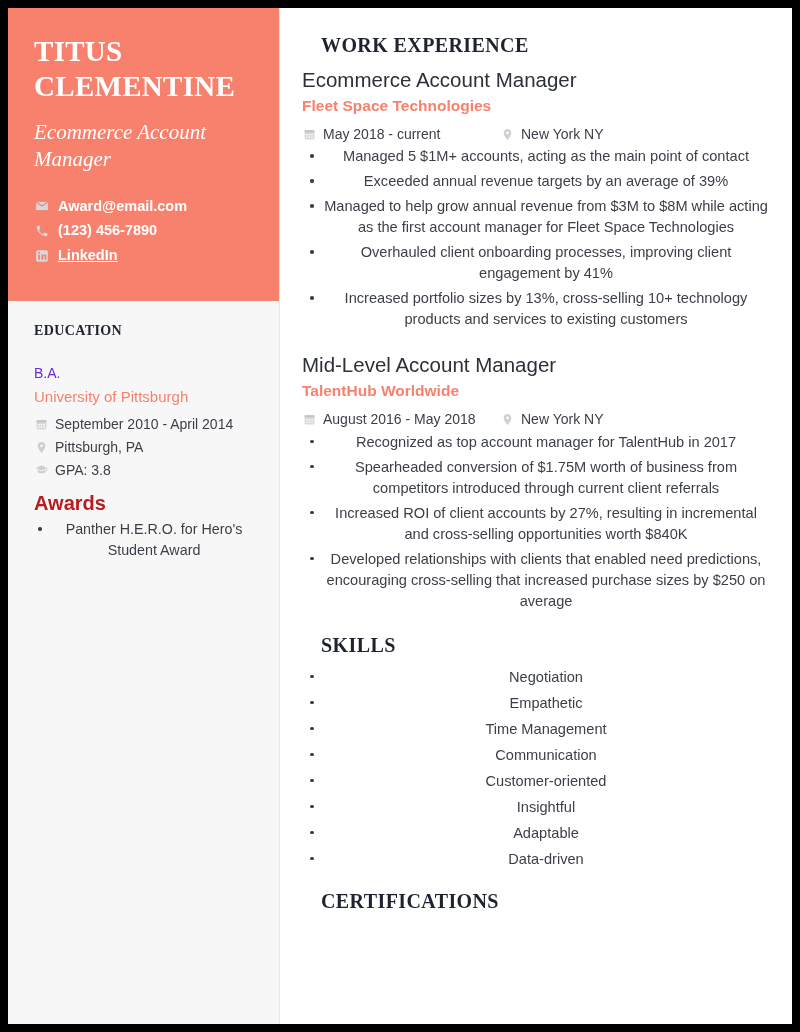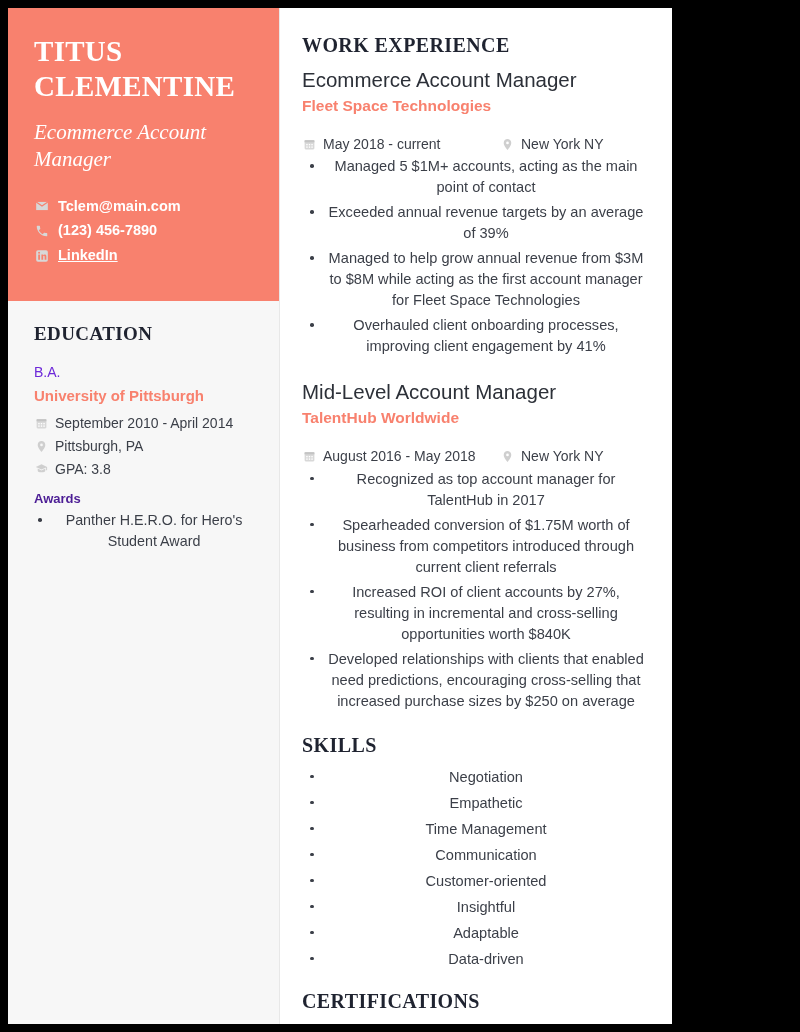--- a/index.html
+++ b/index.html
@@ -8,21 +8,21 @@
     width: 800px;
     height: 1032px;
     background: #000000;
     font-family: "Liberation Sans", sans-serif;
   }
 
   #resume-page {
     position: absolute;
     left: 8px;
     top: 8px;
-    width: 664px;
+    width: 784px;
     height: 1016px;
     background: #ffffff;
     display: flex;
     overflow: hidden;
   }
 
   
   .sidebar {
     width: 272px;
     flex: 0 0 272px;
@@ -77,55 +77,55 @@
   }
   .contact-item .ico svg { width: 14px; height: 14px; fill: #d8d8d8; }
   .contact-link { color: #ffffff; }
 
   
   .side-body { padding: 22px 22px 0 26px; }
 
   .sec-head {
     font-family: "Liberation Serif", serif;
     font-weight: bold;
-    font-size: 19px;
+    font-size: 14px;
     letter-spacing: 0.4px;
     color: #1f2330;
-    margin-bottom: 17px;
+    margin-bottom: 24px;
   }
 
   .edu-line {
     font-size: 14px;
     color: #6d28d9;
     line-height: 1.55;
   }
   .edu-school {
     font-size: 15px;
     color: #f8816e;
-    font-weight: 700;
+    font-weight: 400;
     line-height: 1.55;
     margin-bottom: 8px;
   }
 
   .meta-row {
     display: flex;
     align-items: center;
     gap: 7px;
     font-size: 14px;
     color: #3b3f48;
     line-height: 1.2;
     margin-top: 6px;
   }
   .meta-row .ico { width: 14px; height: 14px; flex: 0 0 14px; display:flex; align-items:center; justify-content:center;}
   .meta-row .ico svg { width: 13px; height: 13px; fill: #cfcfcf; }
 
   .awards-head {
-    font-size: 13px;
+    font-size: 20px;
     font-weight: bold;
-    color: #4c1d95;
+    color: #b91c1c;
     margin-top: 14px;
     margin-bottom: 4px;
   }
 
   ul.bullets { list-style: none; text-align: center; }
   ul.bullets > li {
     position: relative;
     padding-left: 17px;
     font-size: 14.3px;
     line-height: 1.45;
@@ -143,20 +143,21 @@
 
   
   .main {
     flex: 1;
     padding: 26px 24px 20px 22px;
   }
 
   .main .sec-head {
     font-size: 20px;
     margin-bottom: 10px;
+    margin-left: 19px;
   }
 
   .job { margin-bottom: 22px; }
   .job-role {
     font-size: 20.5px;
     color: #2c3038;
     line-height: 1.25;
     font-weight: 400;
   }
   .job-company {
@@ -164,21 +165,21 @@
     font-weight: 700;
     color: #f8816e;
     margin-top: 4px;
   }
   .job-meta {
     display: flex;
     align-items: center;
     margin-top: 5px;
     margin-bottom: 4px;
   }
-  .job-meta .meta-row { margin-top: 16px; }
+  .job-meta .meta-row { margin-top: 6px; }
   .job-meta .meta-date { width: 198px; }
 
   .main ul.bullets > li {
     font-size: 14.6px;
     line-height: 1.44;
     padding-left: 22px;
     margin-bottom: 4px;
   }
   .main ul.bullets > li:before { left: 8px; top: 8px; }
 
@@ -200,21 +201,21 @@
       <div class="job-title-head">Ecommerce Account Manager</div>
 
       <ul class="contact-list">
         <li class="contact-item">
           <span class="ico">
             <svg viewBox="0 0 24 24">
                 <path d="M2 5h20v14H2z" fill="#d8d8d8"></path>
                 <path d="M2 5l10 7 10-7" stroke="#f8816e" stroke-width="2" fill="none"></path>
               </svg>
           </span>
-          <span>Tclem@main.com</span>
+          <span>Award@email.com</span>
         </li>
         <li class="contact-item">
           <span class="ico">
             <svg viewBox="0 0 24 24">
                 <path d="M6.6 10.8c1.4 2.8 3.8 5.2 6.6 6.6l2.2-2.2c.3-.3.7-.4 1-.2 1.2.4 2.4.6 3.6.6.6 0 1 .4 1 1V20c0 .6-.4 1-1 1C10.6 21 3 13.4 3 4c0-.6.4-1 1-1h3.5c.6 0 1 .4 1 1 0 1.3.2 2.5.6 3.6.1.4 0 .8-.2 1l-2.3 2.2z" fill="#d8d8d8"></path>
               </svg>
           </span>
           <span>(123) 456-7890</span>
         </li>
         <li class="contact-item">
@@ -313,20 +314,21 @@
                 </svg>
             </span>
             <span>New York NY</span>
           </div>
         </div>
         <ul class="bullets">
           <li>Managed 5 $1M+ accounts, acting as the main point of contact</li>
           <li>Exceeded annual revenue targets by an average of 39%</li>
           <li>Managed to help grow annual revenue from $3M to $8M while acting as the first account manager for Fleet Space Technologies</li>
           <li>Overhauled client onboarding processes, improving client engagement by 41%</li>
+          <li>Increased portfolio sizes by 13%, cross-selling 10+ technology products and services to existing customers</li>
         </ul>
       </div>
 
       <div class="job">
         <div class="job-role">Mid-Level Account Manager</div>
         <div class="job-company">TalentHub Worldwide</div>
         <div class="job-meta">
           <div class="meta-row meta-date">
             <span class="ico">
               <svg viewBox="0 0 24 24">

